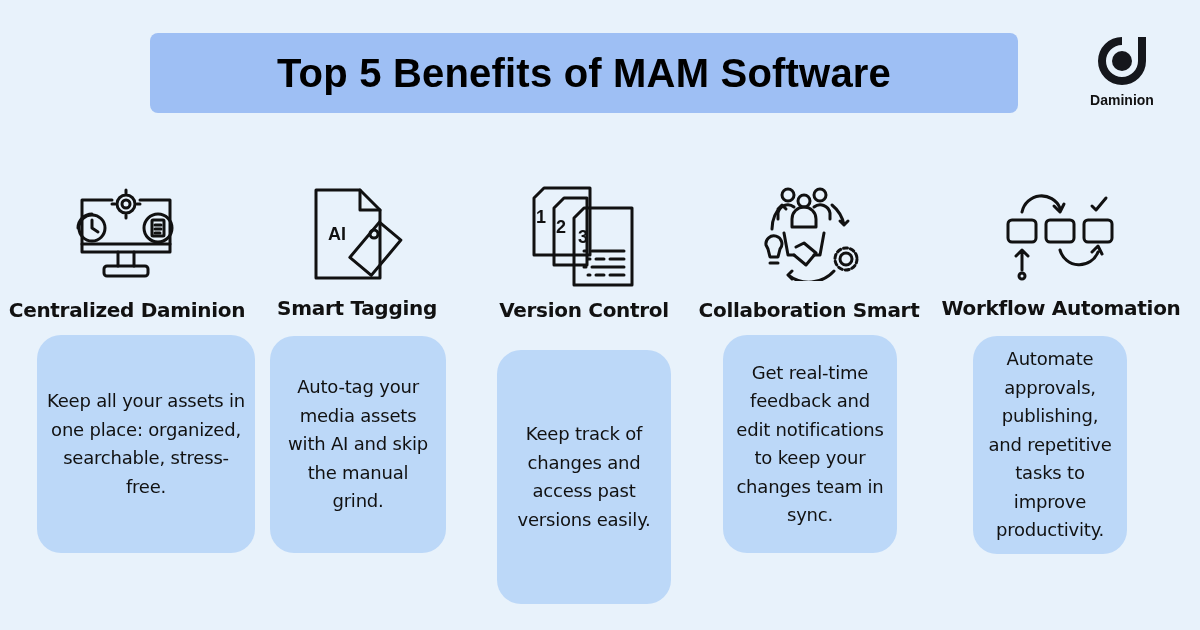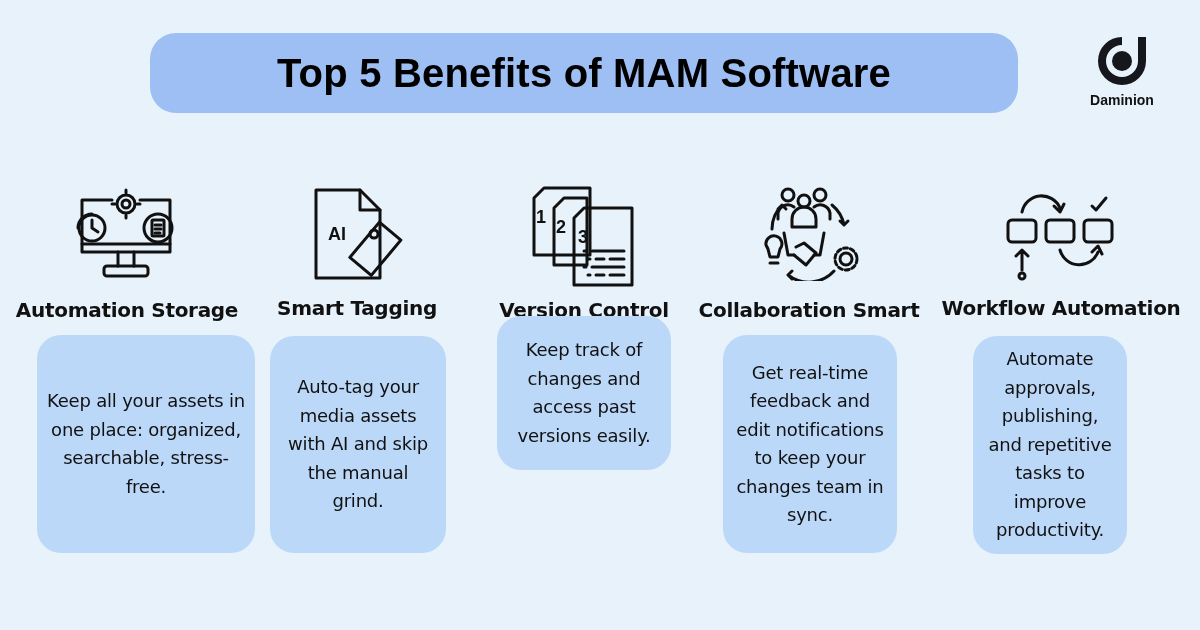--- a/index.html
+++ b/index.html
@@ -5,21 +5,21 @@
   html, body { margin:0; padding:0; }
   body {
     width:1200px; height:630px; overflow:hidden;
     background:#e8f2fb;
     font-family:"Liberation Sans", sans-serif;
     color:#111;
     position:relative;
   }
   .title-pill {
     position:absolute; left:150px; top:33px; width:868px; height:80px;
-    background:#9ebff4; border-radius:26px;
+    background:#9ebff4; border-radius:8px;
     display:flex; align-items:center; justify-content:center;
   }
   .title-pill h1 {
     margin:0; font-size:40px; font-weight:700; letter-spacing:0.2px; color:#000;
   }
   .logo { position:absolute; left:1090px; top:32px; width:64px; text-align:center; }
   .logo svg { display:block; margin:0 auto; }
   .logo .brand { font-size:14px; font-weight:700; margin-top:2px; color:#111; }
   .icon { position:absolute; }
   .heading {
@@ -62,21 +62,21 @@
     <circle class="s" cx="52" cy="18" r="9"></circle>
     <circle class="s" cx="52" cy="18" r="4"></circle>
     <path class="s" d="M52 4 V7 M52 29 V32 M38 18 H41 M63 18 H66"></path>
     <circle class="s" cx="18" cy="42" r="13"></circle>
     <path class="s" d="M18 34 V42 L24 46"></path>
     <path class="s" d="M4 42 A14 14 0 0 1 18 28"></path>
     <circle class="s" cx="84" cy="42" r="14"></circle>
     <rect class="s" x="78" y="34" width="12" height="16" rx="1"></rect>
     <path class="s" d="M81 39 H87 M81 43 H87 M81 47 H86"></path>
   </svg>
-  <div class="heading" style="left:127px;top:298px">Automation Storage</div>
+  <div class="heading" style="left:127px;top:298px">Centralized Daminion</div>
   <div class="card" style="left:37px;top:335px;width:218px;height:218px">
     <p>Keep all your assets in one place: organized, searchable, stress-free.</p>
   </div>
 </div>
 
 <div>
   <svg class="icon" style="left:308px;top:186px" width="104" height="100" viewBox="0 0 104 100">
     <path class="s" d="M8 4 H52 L72 24 V92 H8 Z"></path>
     <path class="s" d="M52 4 V24 H72"></path>
     <rect x="0" y="0" width="0" height="0" fill="none"></rect>
@@ -96,21 +96,21 @@
   <svg class="icon" style="left:532px;top:185px" width="104" height="102" viewBox="0 0 104 102">
     <path class="s" d="M12 3 H58 V70 H2 V13 Z"></path>
     <path class="s" d="M32 13 H55 V80 H22 V23 Z" fill="#e8f2fb"></path>
     <path class="s" d="M52 23 H100 V100 H42 V33 Z" fill="#e8f2fb"></path>
     <text x="4" y="38" font-family="Liberation Sans, sans-serif" font-weight="700" font-size="18" fill="#111">1</text>
     <text x="24" y="48" font-family="Liberation Sans, sans-serif" font-weight="700" font-size="18" fill="#111">2</text>
     <text x="46" y="58" font-family="Liberation Sans, sans-serif" font-weight="700" font-size="18" fill="#111">3</text>
     <path class="s" d="M52 66 H54 M60 66 H92 M56 74 H58 M64 74 H72 M78 74 H92 M52 82 H54 M60 82 H92 M56 90 H58 M64 90 H72 M78 90 H92"></path>
   </svg>
   <div class="heading" style="left:584px;top:298px">Version Control</div>
-  <div class="card" style="left:497px;top:316px;width:174px;height:154px">
+  <div class="card" style="left:497px;top:350px;width:174px;height:254px">
     <p>Keep track of changes and access past versions easily.</p>
   </div>
 </div>
 
 <div>
   <svg class="icon" style="left:758px;top:185px" width="104" height="96" viewBox="0 0 104 96">
     <circle class="s" cx="30" cy="10" r="6"></circle>
     <circle class="s" cx="62" cy="10" r="6"></circle>
     <circle class="s" cx="46" cy="16" r="6"></circle>
     <path class="s" d="M20 34 V28 A10 10 0 0 1 36 22"></path>

